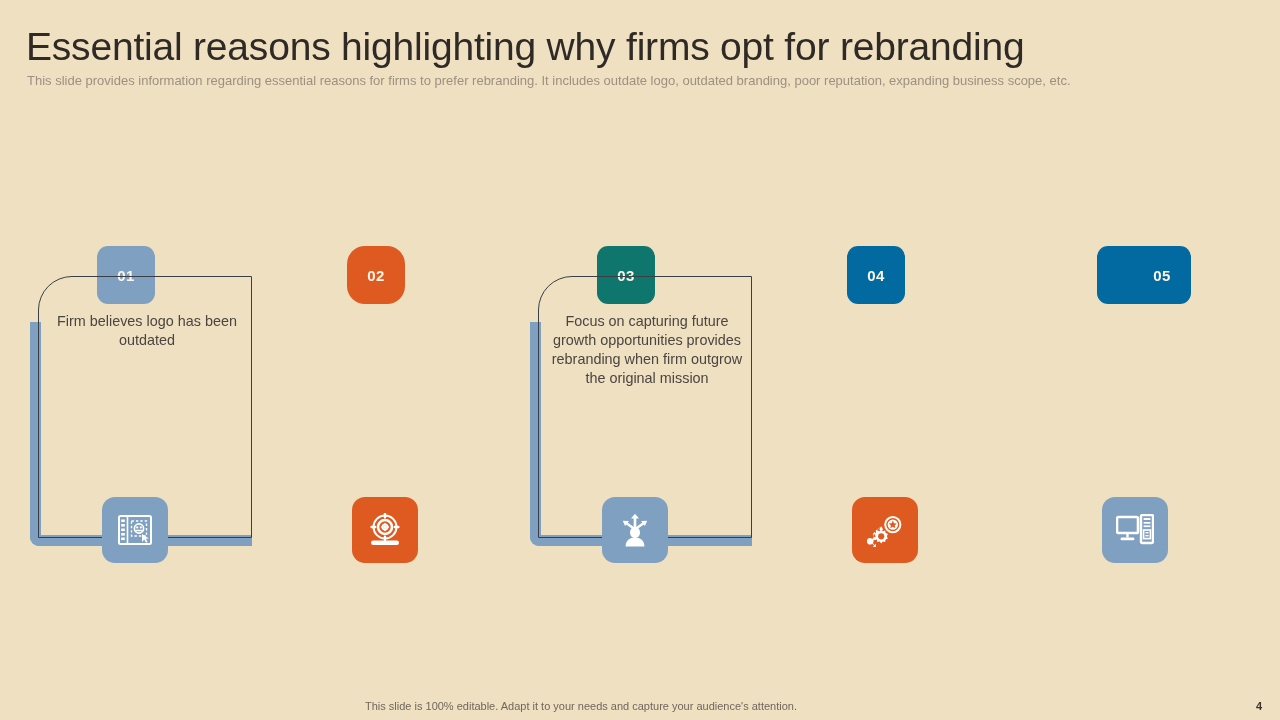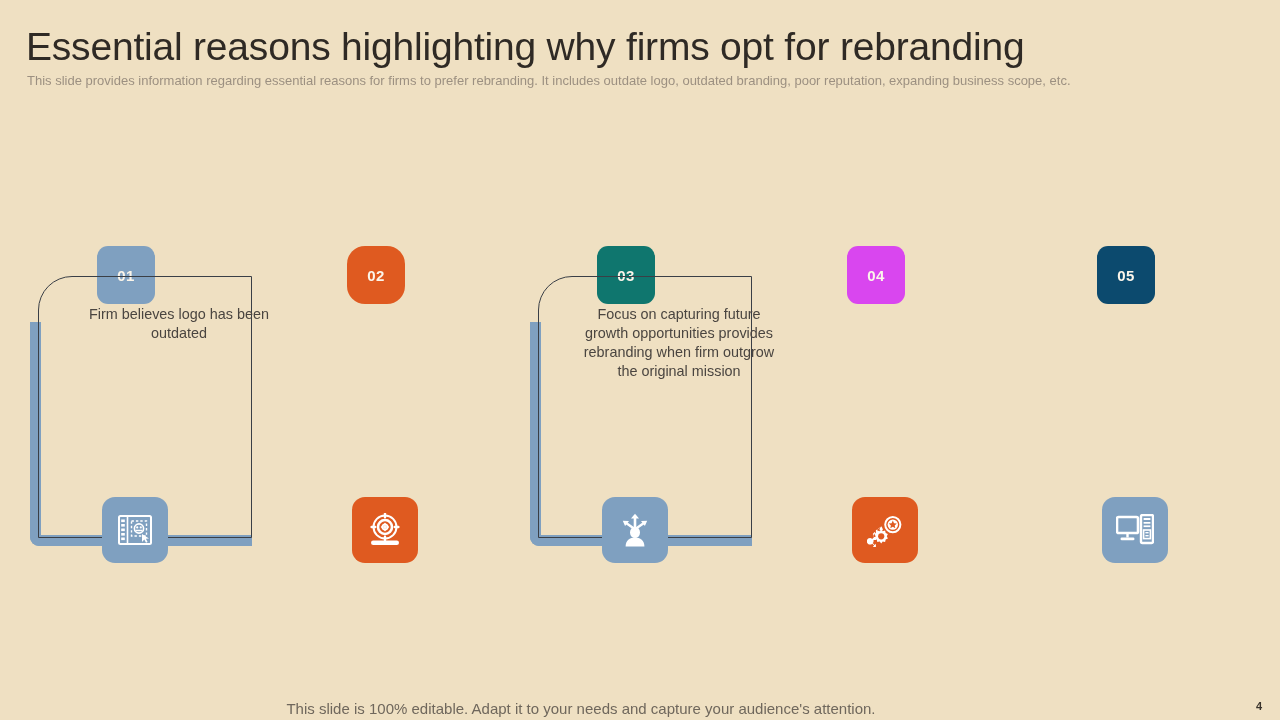--- a/index.html
+++ b/index.html
@@ -100,27 +100,26 @@
     width: 214px;
     height: 262px;
     box-sizing: border-box;
     border: 1.4px solid #3A3F46;
     border-top-left-radius: 34px;
     background: transparent;
   }
   .card-text {
     position: absolute;
     left: 10px;
-    top: 28px;
+    top: 35px;
     width: 196px;
     text-align: center;
     font-size: 14.4px;
     line-height: 19px;
     color: #4A4540;
-    margin-left: 32px;
   }
 
   
   .icon-tile {
     position: absolute;
     left: 86px;
     top: 301px;
     width: 66px;
     height: 66px;
     border-radius: 13px;
@@ -130,21 +129,21 @@
   }
   .icon-tile svg { display: block; }
 
   
   .footer-note {
     position: absolute;
     left: 0;
     top: 700px;
     width: 1162px;
     text-align: center;
-    font-size: 15px;
+    font-size: 11px;
     color: #6F675C;
   }
   .page-num {
     position: absolute;
     right: 18px;
     top: 700px;
     font-size: 11px;
     font-weight: 700;
     color: #3A342C;
   }
@@ -228,21 +227,21 @@
             <path d="M19.8 15 L27.6 9.6" stroke="#ffffff" stroke-width="2.4" stroke-linecap="round"></path>
             <path d="M30.2 7.8 L27.9 12.9 L24 8.1 Z" fill="#ffffff"></path>
             <ellipse cx="18" cy="19.5" rx="5" ry="5.6" fill="#ffffff"></ellipse>
             <path d="M8.6 33.5 C8.6 27.4 12.7 24.6 18 24.6 C23.3 24.6 27.4 27.4 27.4 33.5 Z" fill="#ffffff"></path>
           </svg>
         </span>
       </div>
     </div>
 
     <div class="col" style="left:766px;">
-      <div class="badge" style="background: #d946ef;">
+      <div class="badge" style="background: #0369a1;">
         <span>04</span>
       </div>
       <div class="icon-tile" style="background: rgb(223, 90, 32);">
         <span>
           <svg width="36" height="34" viewBox="0 0 36 34" fill="none">
             <g fill="#ffffff">
               <path d="M13.5 14.4 c-1.8 0-3.2 1.5-3.2 3.3 0 .9 .3 1.6 .9 2.2 l-1.9 1.9 -1.3-1.3 -2.2 2.2 1.3 1.3 -1.9 1.9 c-.6-.5-1.3-.9-2.2-.9 -1.8 0-3.2 1.5-3.2 3.3 0 1.8 1.4 3.3 3.2 3.3 .9 0 1.6-.4 2.2-.9 l1.9 1.9 -1.3 1.3 h3.1 v-3.2 l-1.3 1.3 -1.9-1.9 c.6-.6 .9-1.3 .9-2.2 0-.3 0-.5-.1-.8 h2.7 v-3.1 h-2.7 c.1-.3 .1-.5 .1-.8 0-.9-.3-1.6-.9-2.2 l1.9-1.9 1.3 1.3 v-3.1 Z"></path>
             </g>
             <path d="M14.2 16.2 l1.5 2.0 2.4-.6 .6 2.4 2.2 1.1 -1.1 2.2 1.1 2.2 -2.2 1.1 -.6 2.4 -2.4-.6 -1.5 2.0 -1.5-2.0 -2.4 .6 -.6-2.4 -2.2-1.1 1.1-2.2 -1.1-2.2 2.2-1.1 .6-2.4 2.4 .6 Z" fill="#ffffff"></path>
             <circle cx="14.2" cy="23.3" r="3.1" fill="#DF5A20"></circle>
@@ -250,21 +249,21 @@
             <circle cx="25.8" cy="11.6" r="8" fill="#DF5A20"></circle>
             <circle cx="25.8" cy="11.6" r="7.6" stroke="#ffffff" stroke-width="2" fill="none"></circle>
             <circle cx="25.8" cy="11.6" r="5.2" fill="#ffffff"></circle>
             <path d="M25.8 7.6 L27.0 10.2 L29.8 10.5 L27.7 12.4 L28.3 15.2 L25.8 13.7 L23.3 15.2 L23.9 12.4 L21.8 10.5 L24.6 10.2 Z" fill="#DF5A20"></path>
           </svg>
         </span>
       </div>
     </div>
 
     <div class="col" style="left:1016px;">
-      <div class="badge" style="background: #0c4a6e;">
+      <div class="badge" style="background: #0369a1; padding-left: 36px;">
         <span>05</span>
       </div>
       <div class="icon-tile" style="background: rgb(127, 160, 192);">
         <span>
           <svg width="38" height="32" viewBox="0 0 38 32" fill="none">
             <rect x="1" y="3" width="21" height="16" rx="1.6" stroke="#ffffff" stroke-width="2.6" fill="none"></rect>
             <path d="M11.5 19 V23.5" stroke="#ffffff" stroke-width="2.4"></path>
             <rect x="4.5" y="23.5" width="14" height="2.8" rx="1.4" fill="#ffffff"></rect>
             <rect x="25" y="1" width="12" height="28" rx="1.4" stroke="#ffffff" stroke-width="2.4" fill="none"></rect>
             <rect x="27.6" y="4" width="6.8" height="2" fill="#ffffff"></rect>

